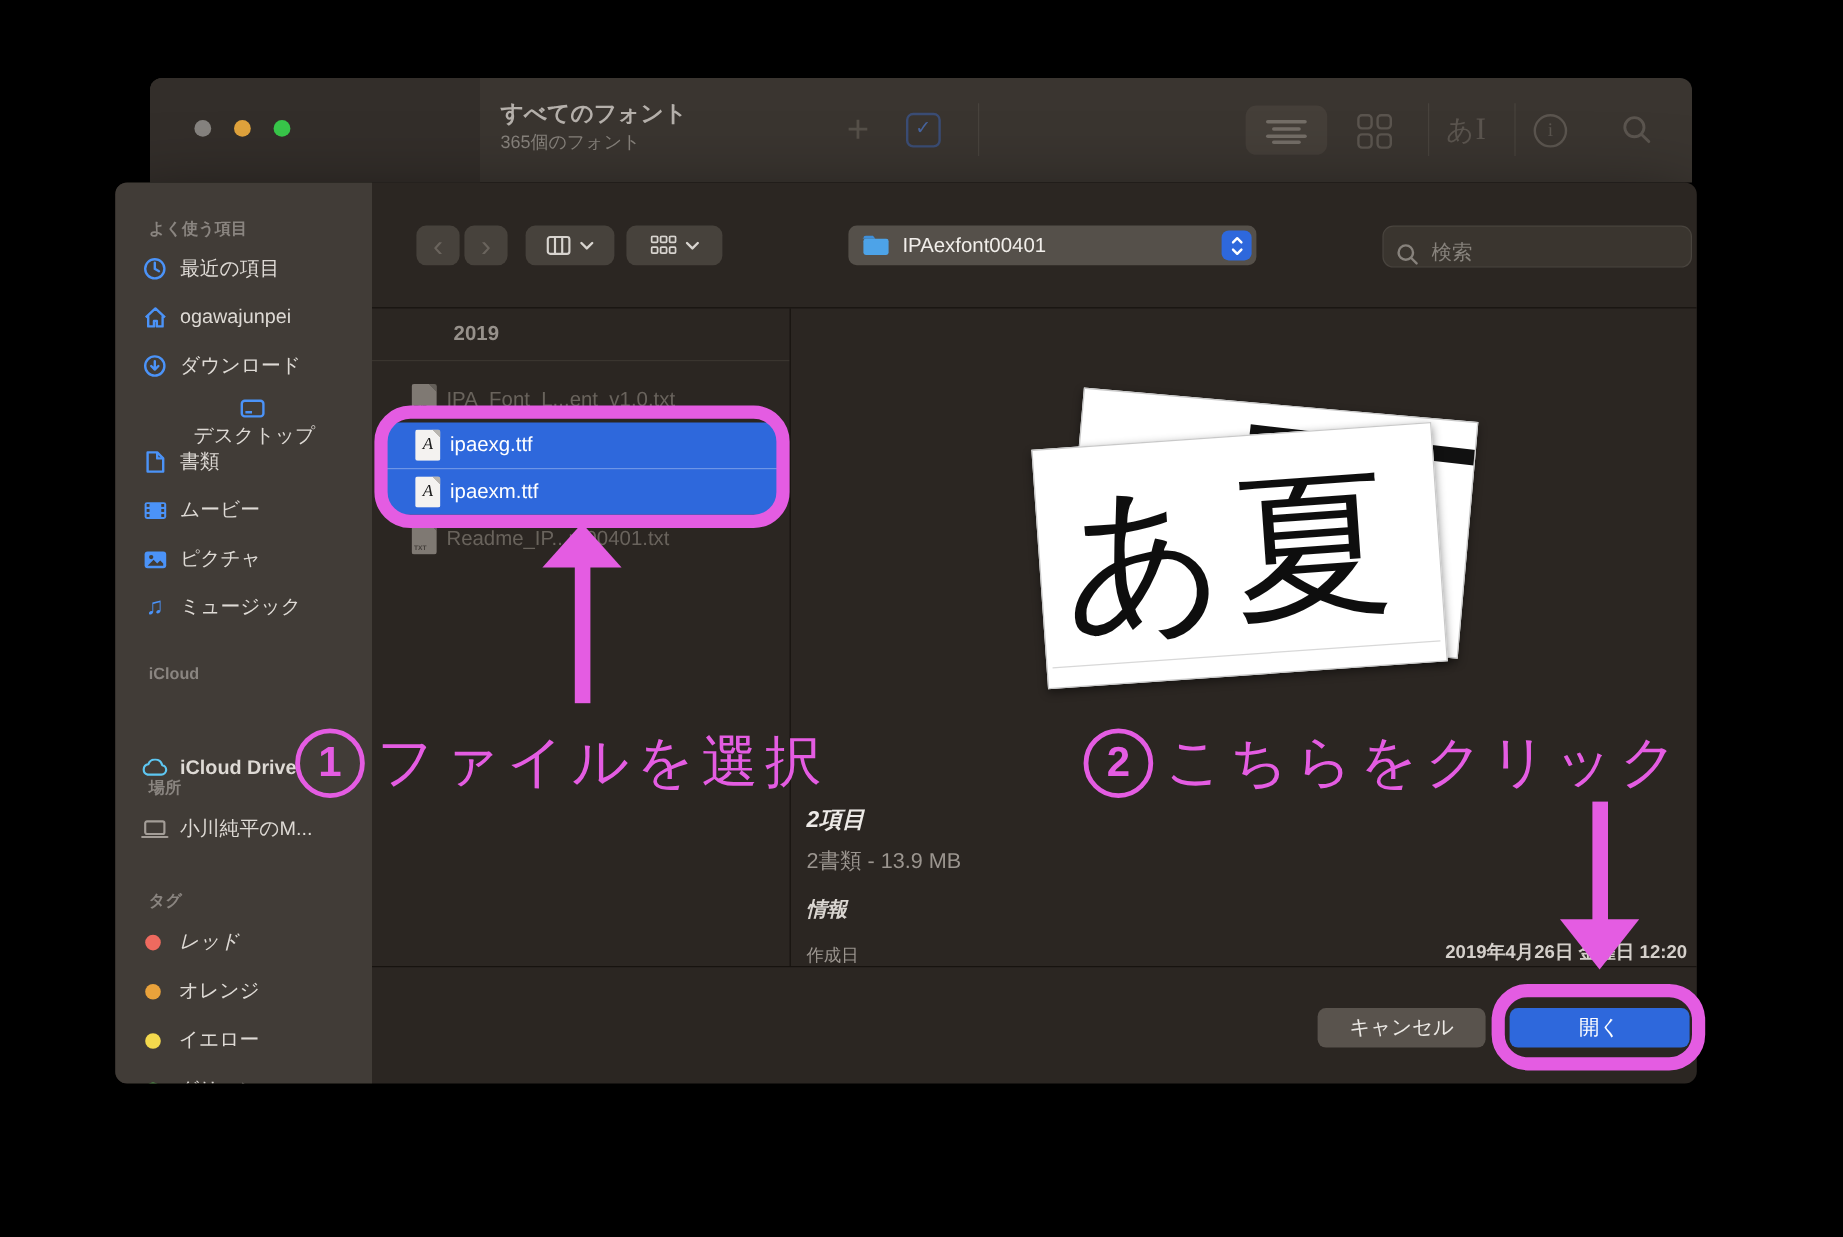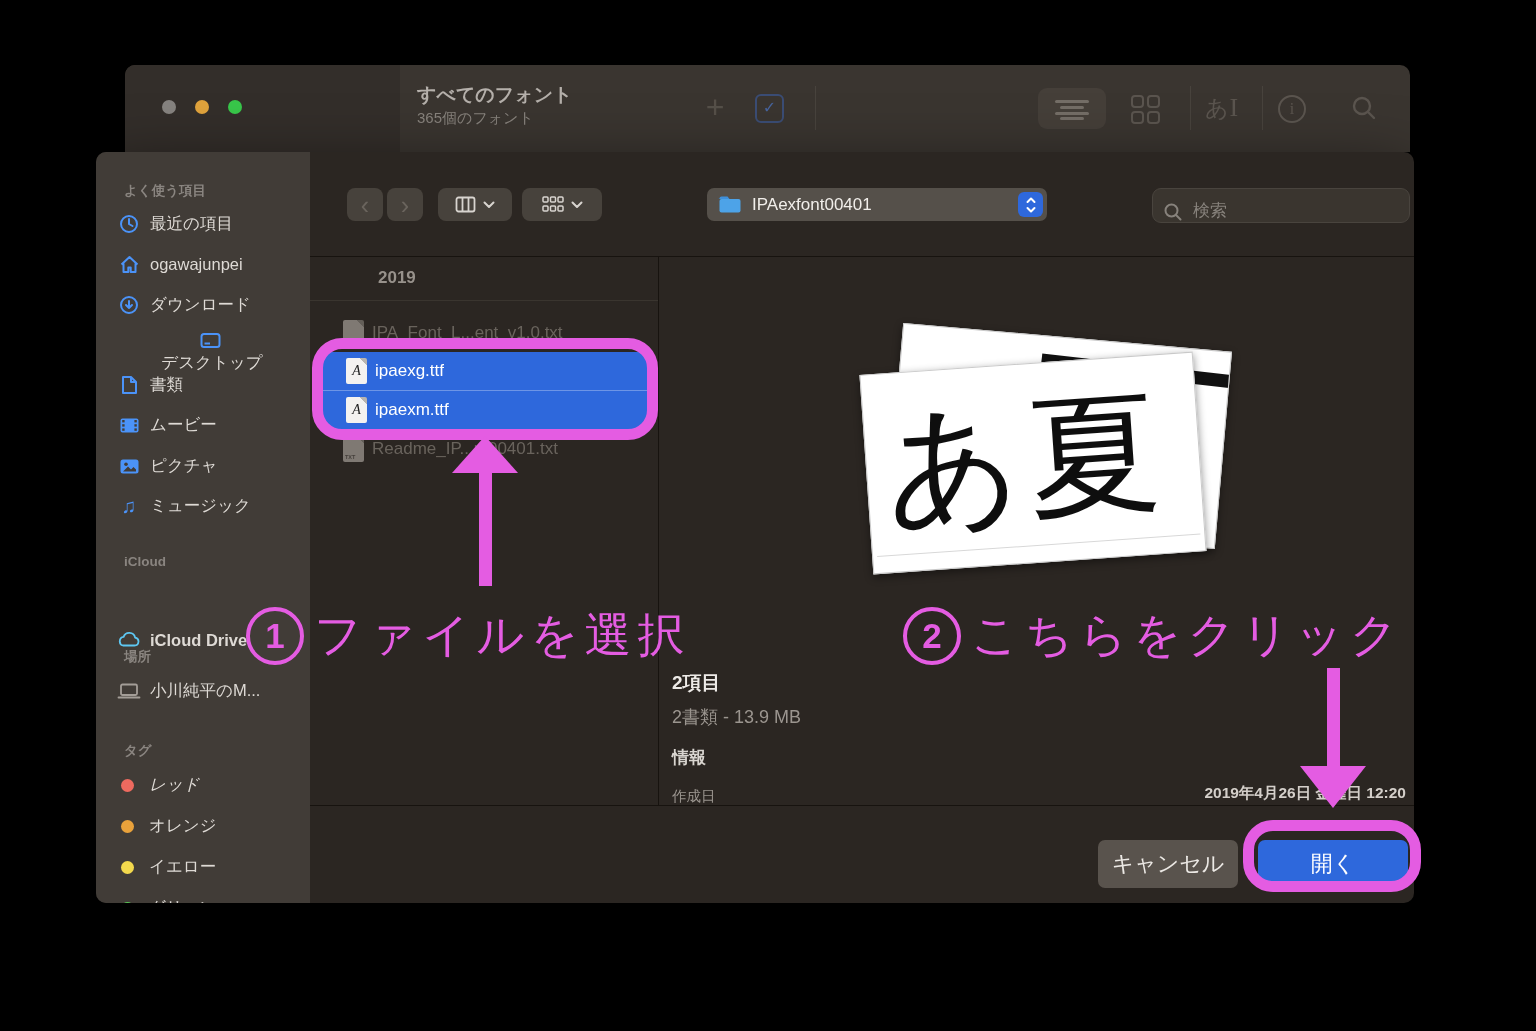--- a/index.html
+++ b/index.html
@@ -75,24 +75,24 @@
   
   .card{background:#fff;border:1px solid #c9c9c9;box-shadow:0 3px 8px rgba(0,0,0,.45);overflow:hidden;}
   .card-back{left:28px;top:2px;width:328px;height:196px;transform:rotate(5deg);}
   .card-front{left:0;top:28px;width:332px;height:198px;transform:rotate(-4deg);}
   .sample{font-family:"Liberation Serif","DejaVu Serif",serif;color:#0e0e0e;}
   .front-sample{left:18px;top:8px;font-size:132px;letter-spacing:8px;}
   .back-sample{left:40px;top:52px;font-size:118px;letter-spacing:6px;}
   .back-wedge{left:140px;top:20px;width:200px;height:13px;background:#111;transform:rotate(1.5deg);}
   .card-line{left:4px;right:4px;bottom:16px;height:1px;background:#d8d8d8;}
 
-  .info-strong{font-weight:bold;color:#edeae7;}
+  .info-strong{font-weight:bold;color:#edeae7;font-style:italic;}
   .info-dim{color:#9b958f;}
 
-  .btn{height:48px;border-radius:7px;display:flex;align-items:center;justify-content:center;font-size:22px;}
+  .btn{height:33px;border-radius:7px;display:flex;align-items:center;justify-content:center;font-size:17px;}
   .btn-cancel{left:1002px;top:688px;width:140px;background:#59534d;color:#ece9e5;}
   .btn-open{left:1162px;top:688px;width:150px;background:var(--blue);color:#fff;}
 
   
   .pink-rect{border:11px solid var(--pink);border-radius:30px;}
   .arr-shaft{width:13px;background:var(--pink);}
   .arr-head-up{width:0;height:0;border-left:33px solid transparent;border-right:33px solid transparent;
     border-bottom:37px solid var(--pink);}
   .arr-head-down{width:0;height:0;border-left:33px solid transparent;border-right:33px solid transparent;
     border-top:42px solid var(--pink);}

